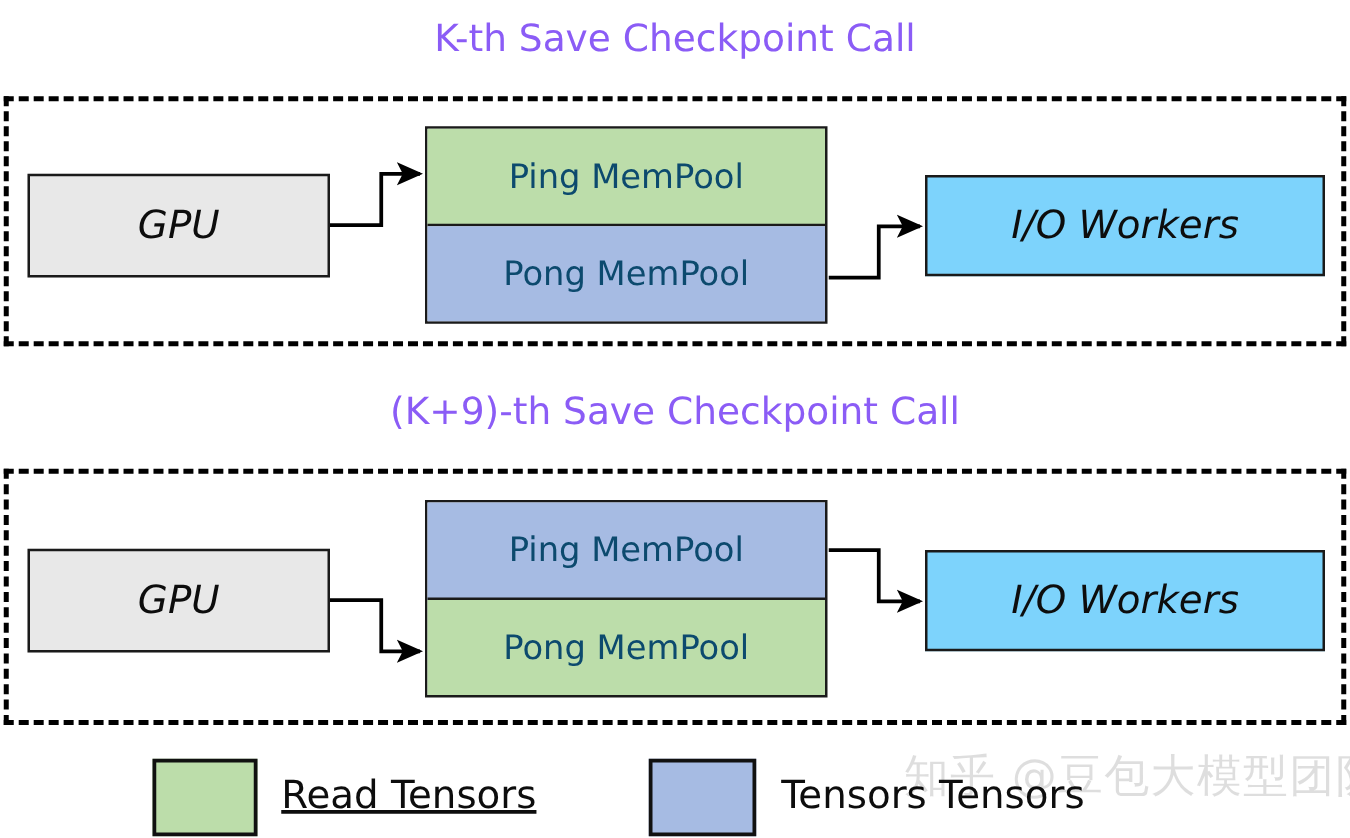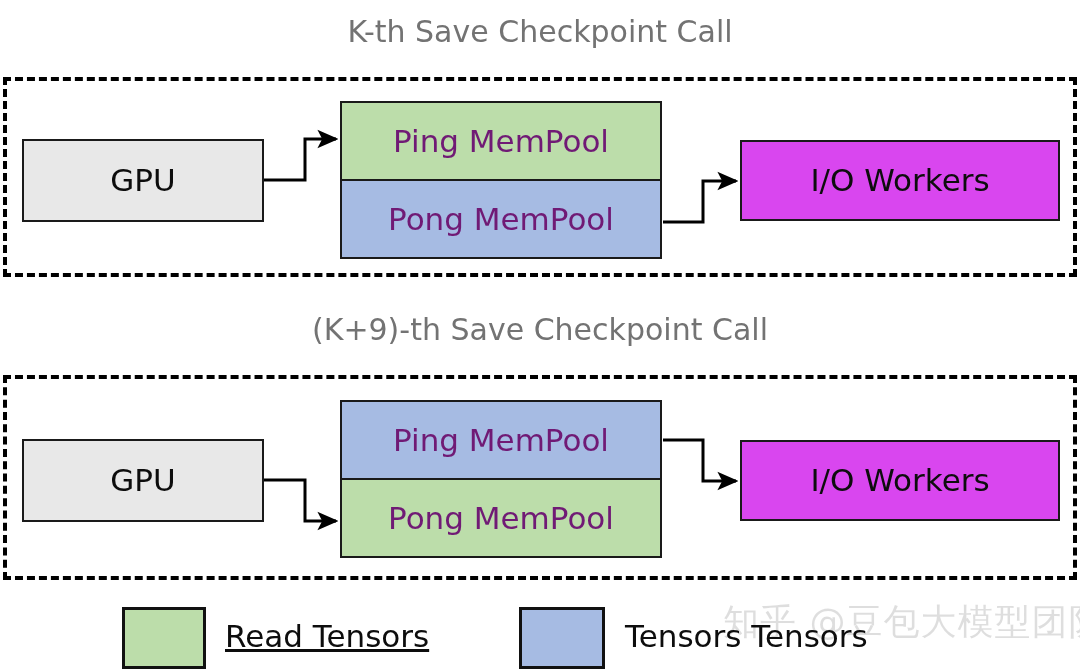--- a/index.html
+++ b/index.html
@@ -24,21 +24,21 @@
   }
 
   
   .section-title {
     position: absolute;
     width: 1080px;
     text-align: center;
     font-size: 30px;
     line-height: 36px;
     letter-spacing: 0px;
-    color: #737373;
+    color: #8b5cf6;
     font-family: "DejaVu Sans", sans-serif;
   }
   #title-k   { top: 14px; }
   #title-k1  { top: 312px; }
 
   
   .panel {
     position: absolute;
     border: 4px dashed #000000;
     box-sizing: border-box;
@@ -52,42 +52,43 @@
     position: absolute;
     box-sizing: border-box;
     border: 2px solid #1a1a1a;
     display: flex;
     align-items: center;
     justify-content: center;
     font-size: 31px;
     line-height: 1;
     color: #0d0d0d;
     white-space: nowrap;
+    font-style: italic;
   }
   .node.gpu {
     background: #e8e8e8;
   }
   .node.io {
-    background: #d946ef;
+    background: #7dd3fc;
   }
   .pool-stack {
     position: absolute;
     box-sizing: border-box;
     border: 2px solid #1a1a1a;
     display: flex;
     flex-direction: column;
   }
   .pool {
     flex: 1 1 0;
     display: flex;
     align-items: center;
     justify-content: center;
-    font-size: 31px;
+    font-size: 27px;
     line-height: 1;
-    color: #701a75;
+    color: #0c4a6e;
     white-space: nowrap;
     box-sizing: border-box;
     text-align: center;
   }
   .pool.top {
     border-bottom: 2px solid #1a1a1a;
   }
   .c-green { background: #bcddaa; }
   .c-blue  { background: #a6bbe3; }
 

